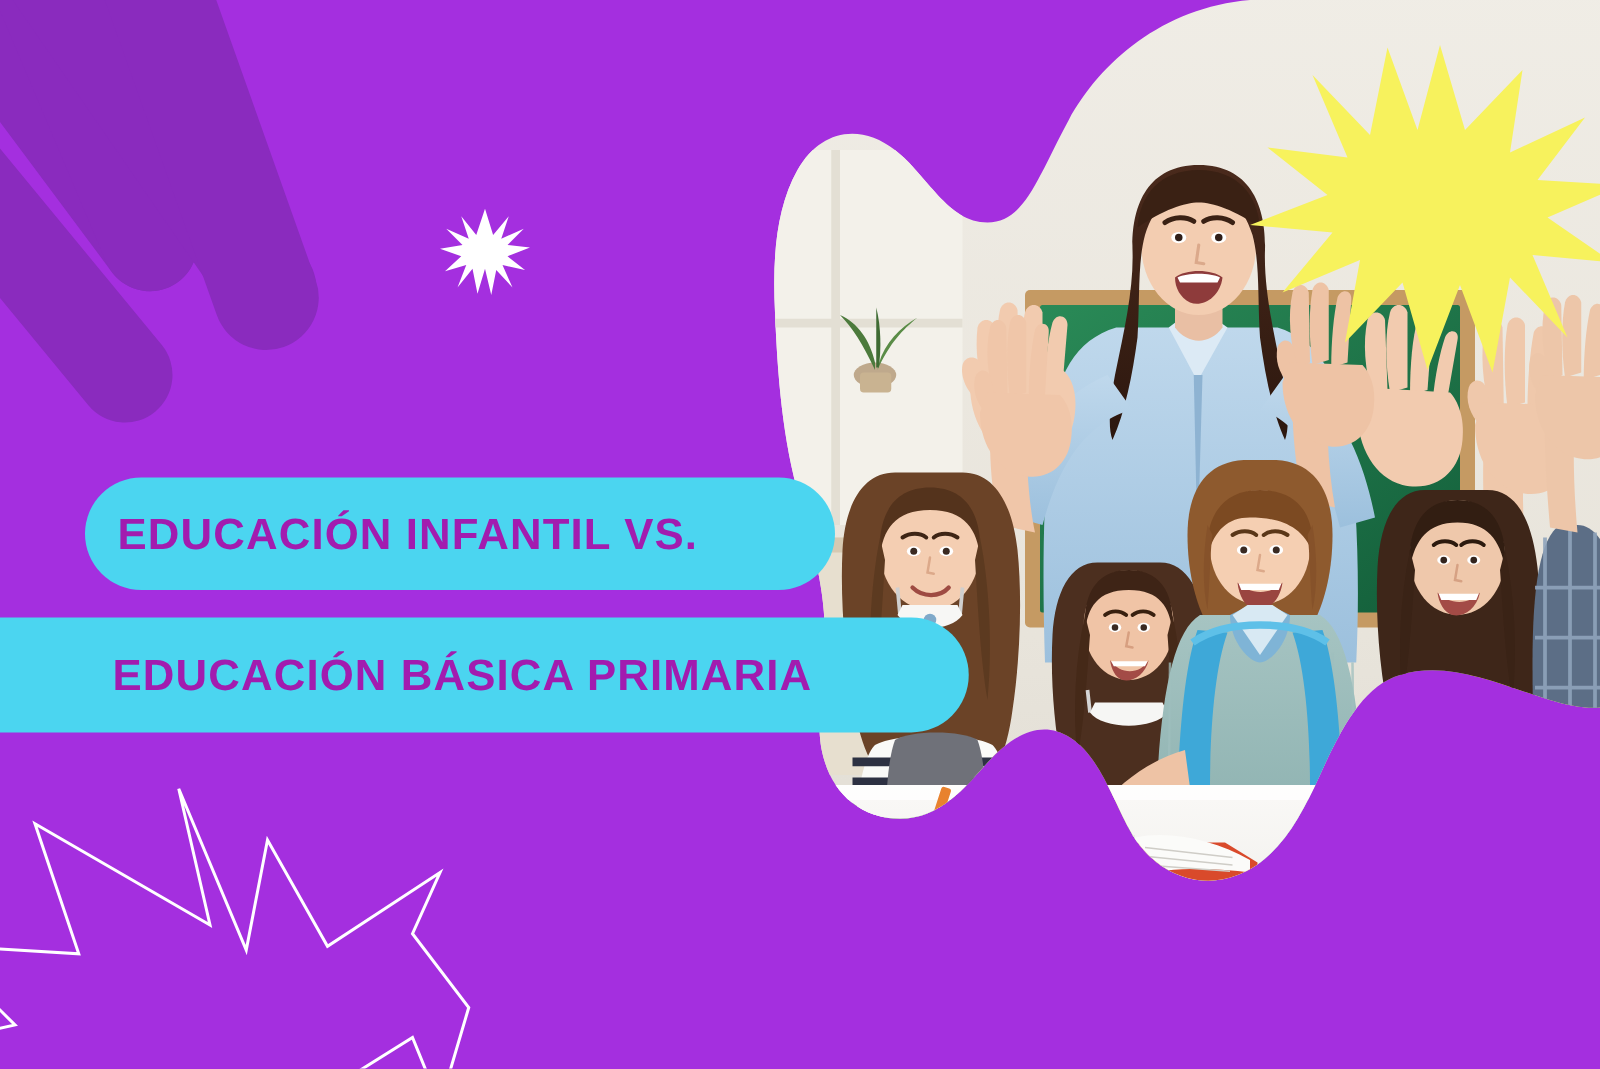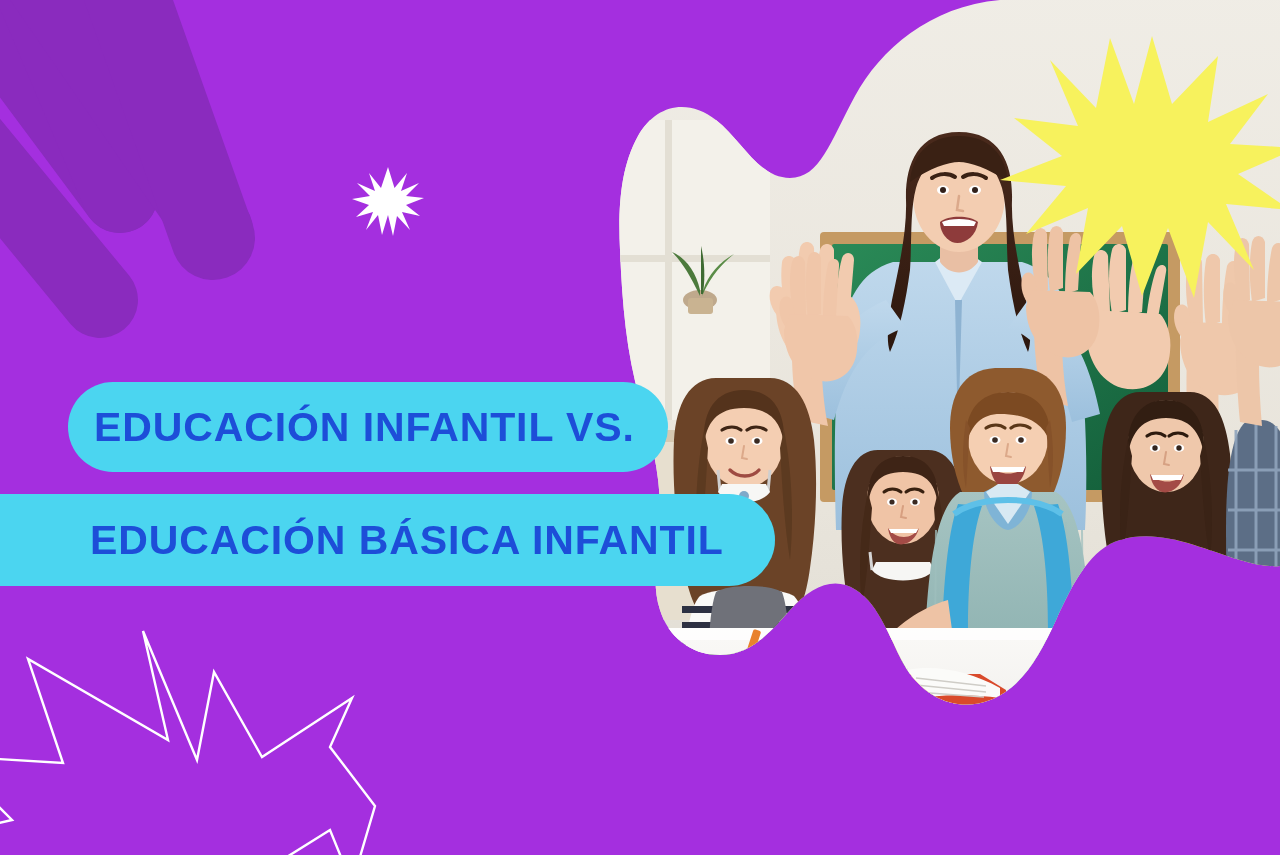--- a/index.html
+++ b/index.html
@@ -43,24 +43,24 @@
     border-radius:45px;
     padding-left:26px;
   }
   #banner-2 {
     left:-46px; top:494px;
     width:821px; height:92px;
     border-radius:46px;
     padding-left:136px;
   }
   .banner-text {
-    font-size:41px;
+    font-size:35px;
     font-weight:bold;
     letter-spacing:0.9px;
-    color:#1d4ed8;
+    color:#a21caf;
     white-space:nowrap;
     line-height:1;
   }
 </style>
 </head>
 <body>
 
 <div id="stage">
 
   <div class="layer">
@@ -492,16 +492,16 @@
                  L -100 -106 L -54 -58 L -40 -128 L -16 -62 Z" fill="#F7F25D"></path>
       </g>
     </svg>
   </div>
 
   <div class="banner" id="banner-1">
     <span class="banner-text">EDUCACIÓN INFANTIL VS.</span>
   </div>
 
   <div class="banner" id="banner-2">
-    <span class="banner-text">EDUCACIÓN BÁSICA INFANTIL</span>
+    <span class="banner-text">EDUCACIÓN BÁSICA PRIMARIA</span>
   </div>
 
 </div>
 
 </body></html>

